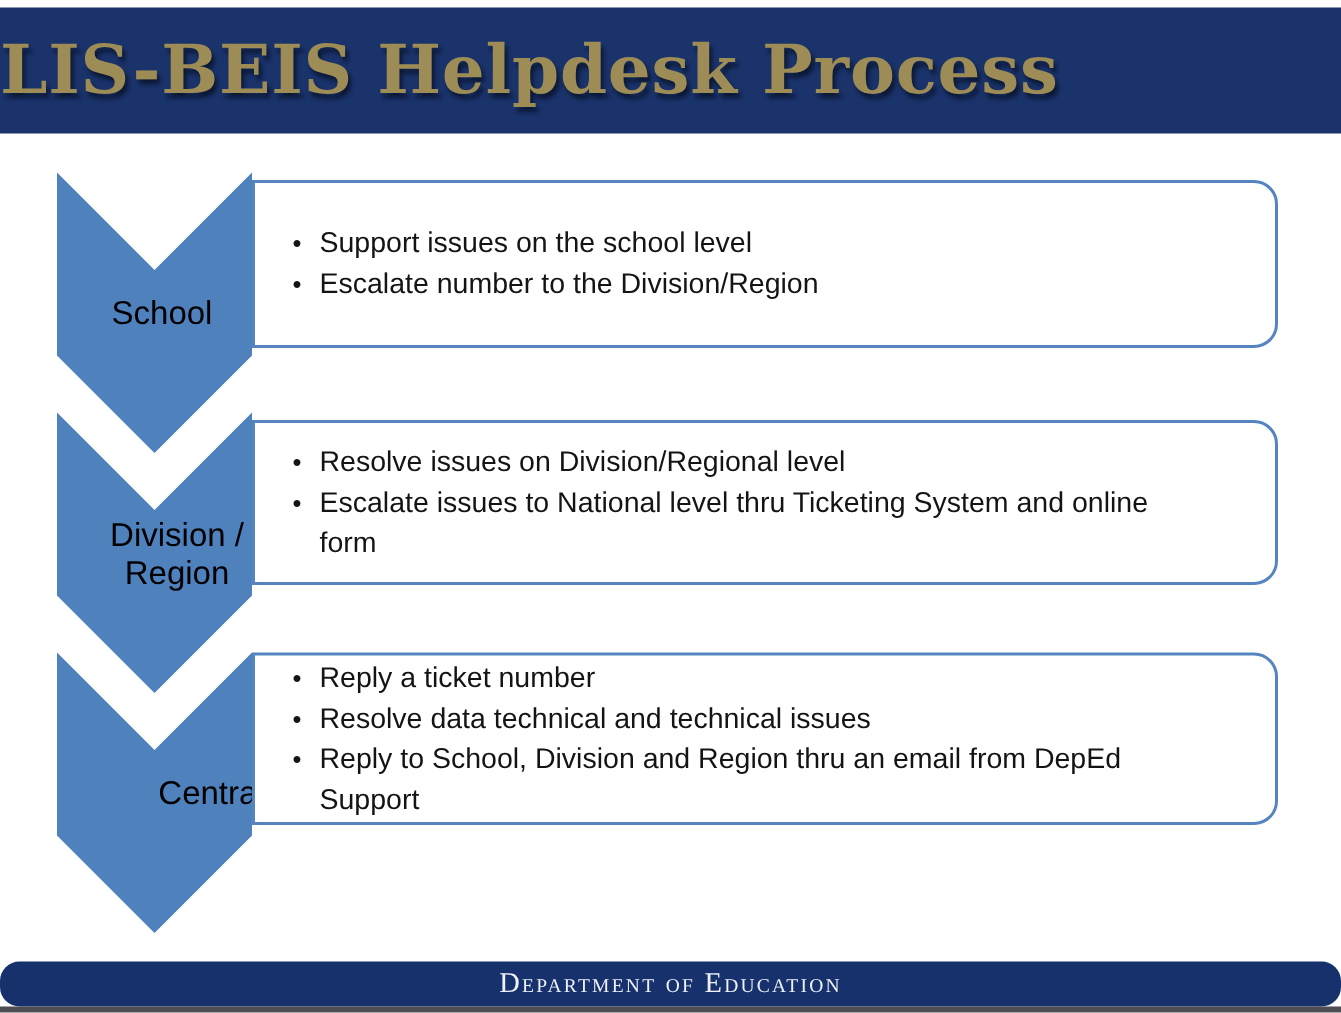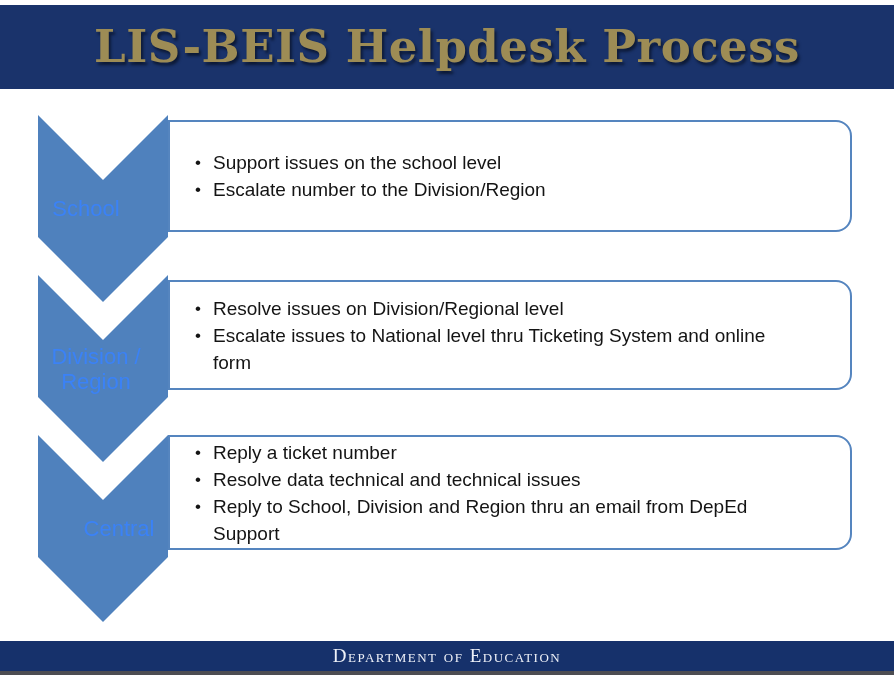--- a/index.html
+++ b/index.html
@@ -16,48 +16,48 @@
   .header-band {
     position: absolute;
     left: 0; top: 5px;
     width: 894px; height: 84px;
     background: #1a336b;
   }
   .page-title {
     position: absolute;
     left: 0; top: 0; width: 100%; height: 84px;
     line-height: 84px;
-    text-align: center;
+    text-align: left;
     font-family: "DejaVu Serif", "Liberation Serif", serif;
     font-weight: 700;
     font-size: 45px;
     letter-spacing: 0.5px;
     color: #9d8c55;
     text-shadow: 2px 3px 3px rgba(5, 10, 25, 0.65);
     white-space: nowrap;
   }
   
   .diagram { position: absolute; left: 0; top: 0; width: 894px; height: 675px; }
   .chevron-svg {
     position: absolute;
     left: 38px; top: 107px;
     width: 130px; height: 523px;
   }
   .chevron-svg polygon { fill: #4f81bd; }
   .chevron-label {
     position: absolute;
-    left: 21px;
+    left: 43px;
     width: 130px;
     height: 57px;
     display: flex;
     flex-direction: column;
     align-items: center;
     justify-content: center;
     text-align: center;
-    color: #3b82f6;
+    color: #000000;
     font-size: 22px;
     line-height: 25px;
   }
   .label-school   { top: 180px; }
   .label-division { top: 340px; padding-left: 20px; }
   .label-central  { top: 500px; margin-left: 33px; }
   .detail-box {
     position: absolute;
     left: 168px;
     width: 684px;
@@ -87,20 +87,21 @@
   }
   
   .footer-band {
     position: absolute;
     left: 0; top: 641px;
     width: 894px; height: 30px;
     background: #16316b;
     display: flex;
     align-items: center;
     justify-content: center;
+    border-radius: 13px;
   }
   .footer-text {
     font-family: "Liberation Serif", serif;
     font-variant: small-caps;
     font-size: 19px;
     letter-spacing: 1.5px;
     color: #eef1f8;
   }
   .footer-strip {
     position: absolute;

